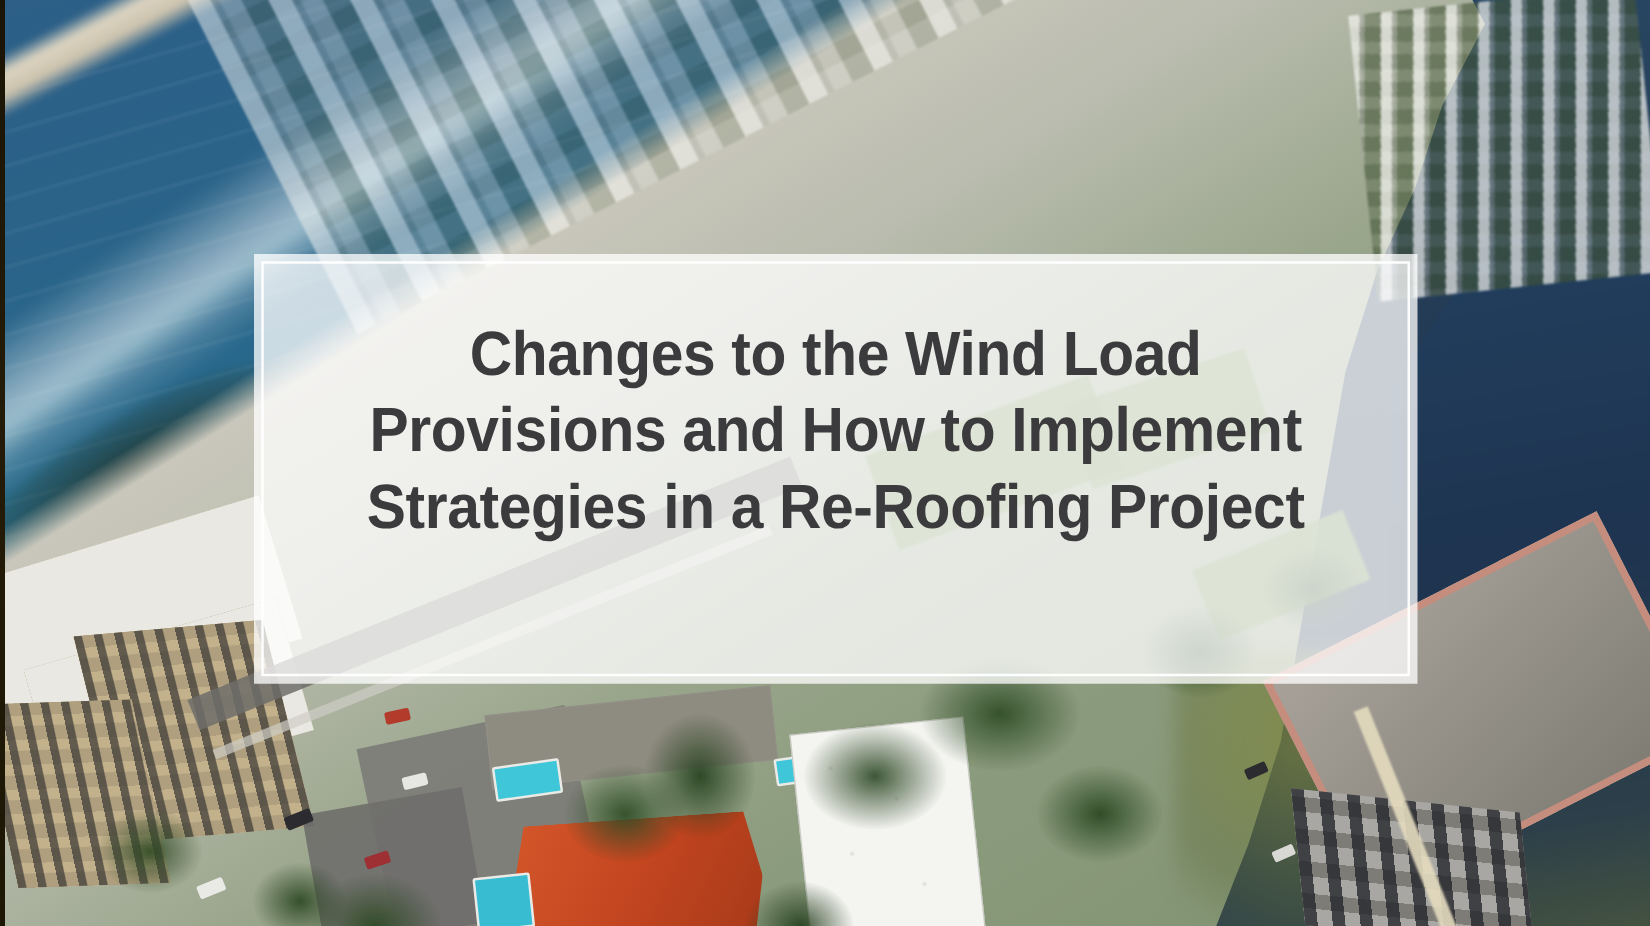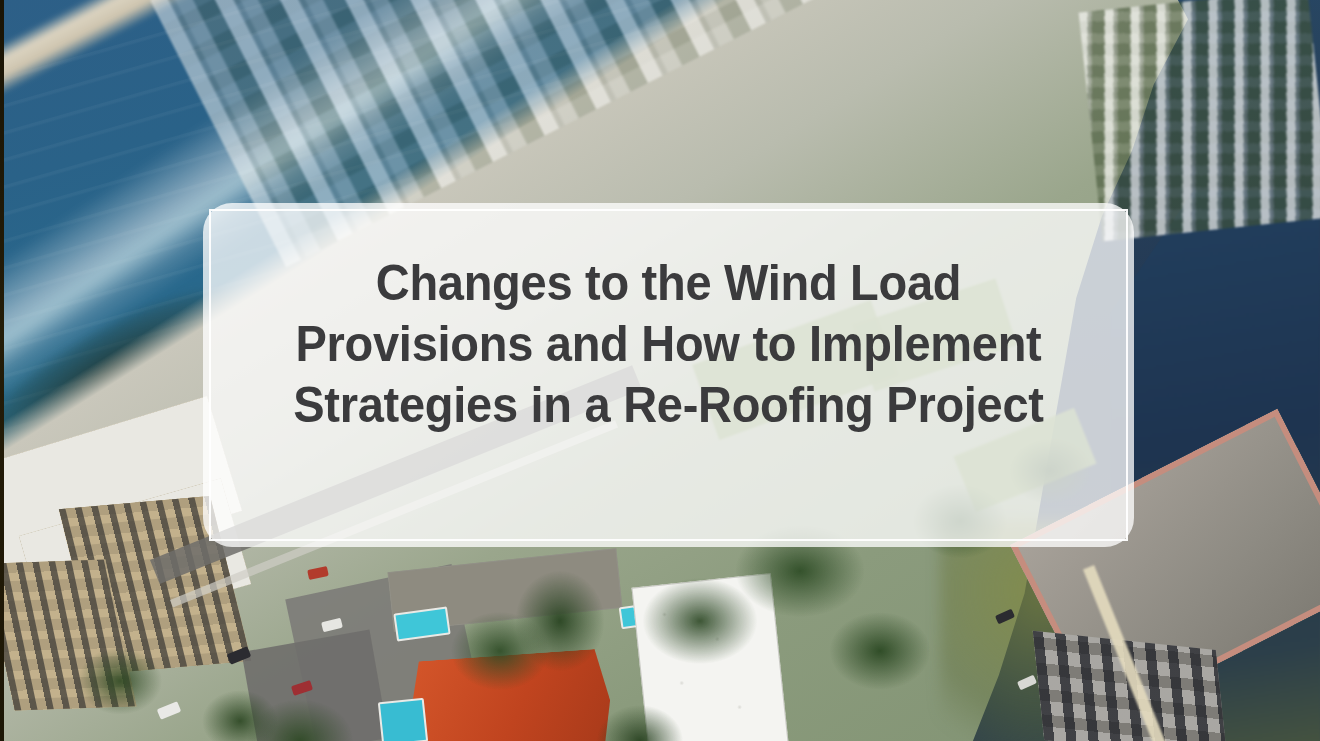--- a/index.html
+++ b/index.html
@@ -291,21 +291,20 @@
   #overlay {
     position: absolute;
     left: 203px;
     top: 203px;
     width: 931px;
     height: 344px;
     background: rgba(255,255,255,0.76);
     box-sizing: border-box;
     padding: 5px;
     z-index: 30;
-    border-radius: 29px;
   }
   #overlay .inner-border {
     position: absolute;
     left: 6px; top: 6px; right: 6px; bottom: 6px;
     border: 2px solid rgba(255,255,255,0.95);
     pointer-events: none;
   }
   #overlay-title {
     position: absolute;
     left: 34px; right: 34px;

